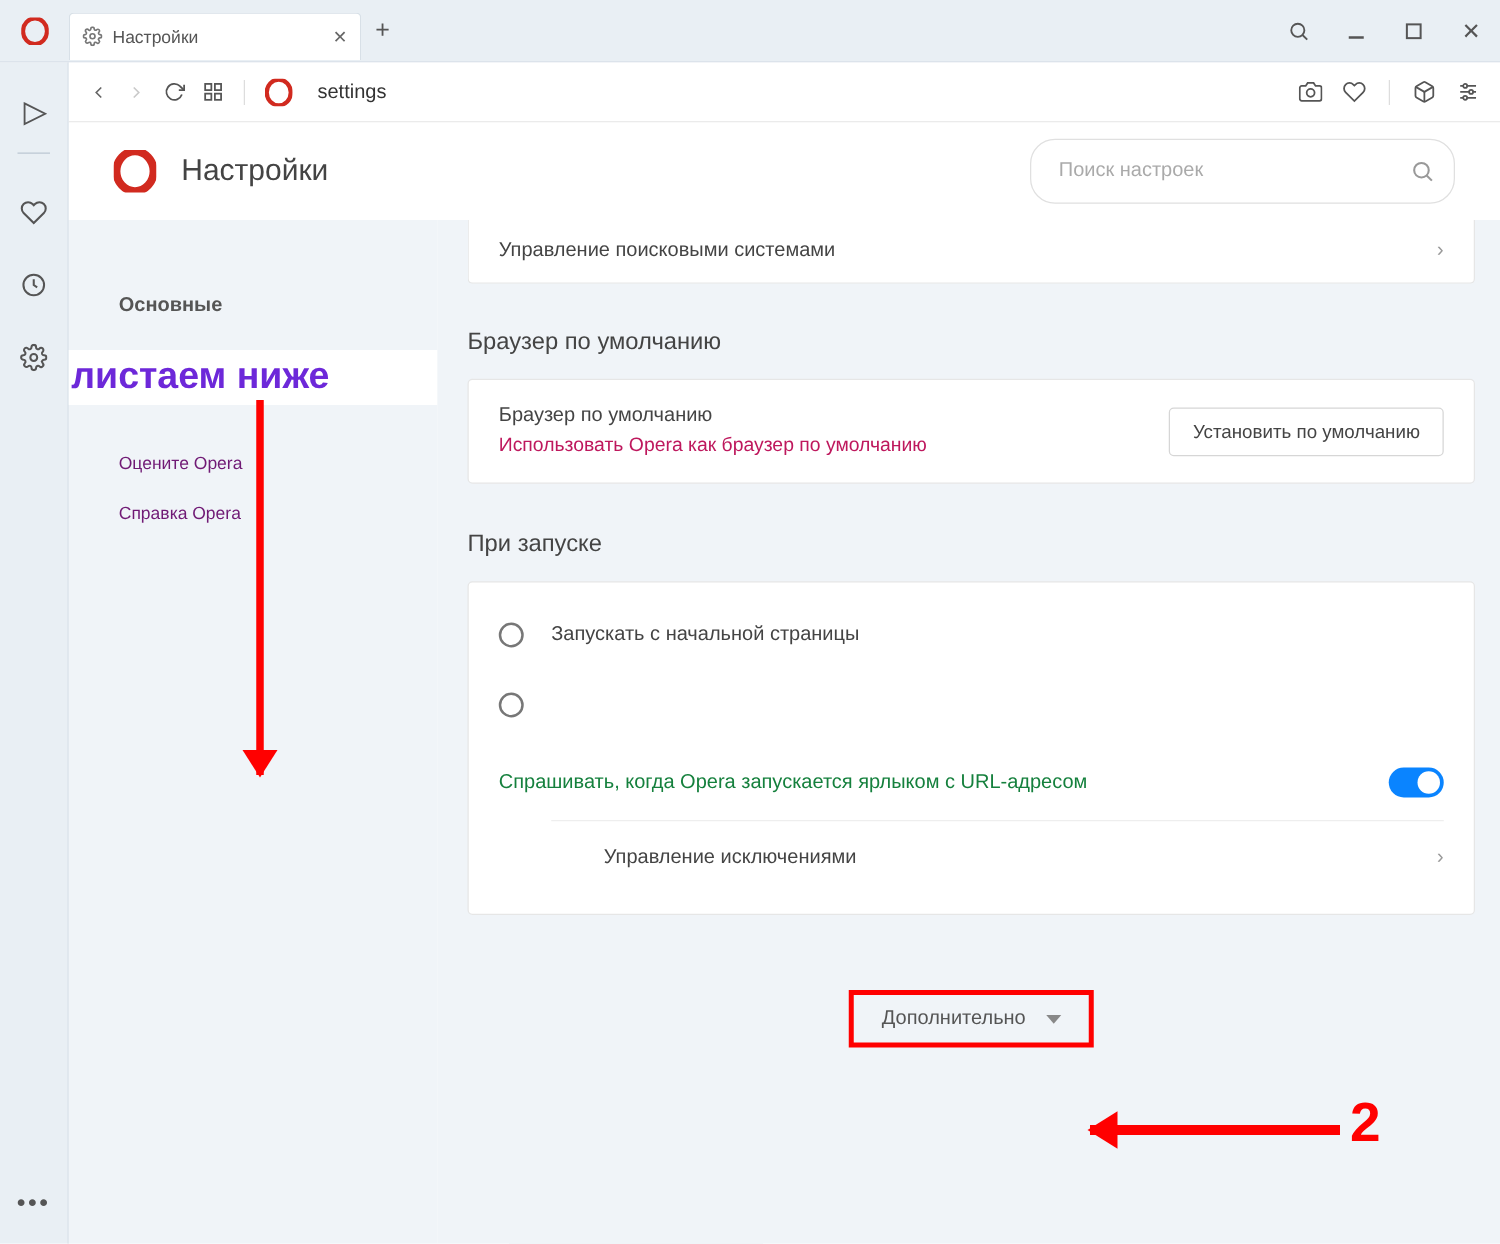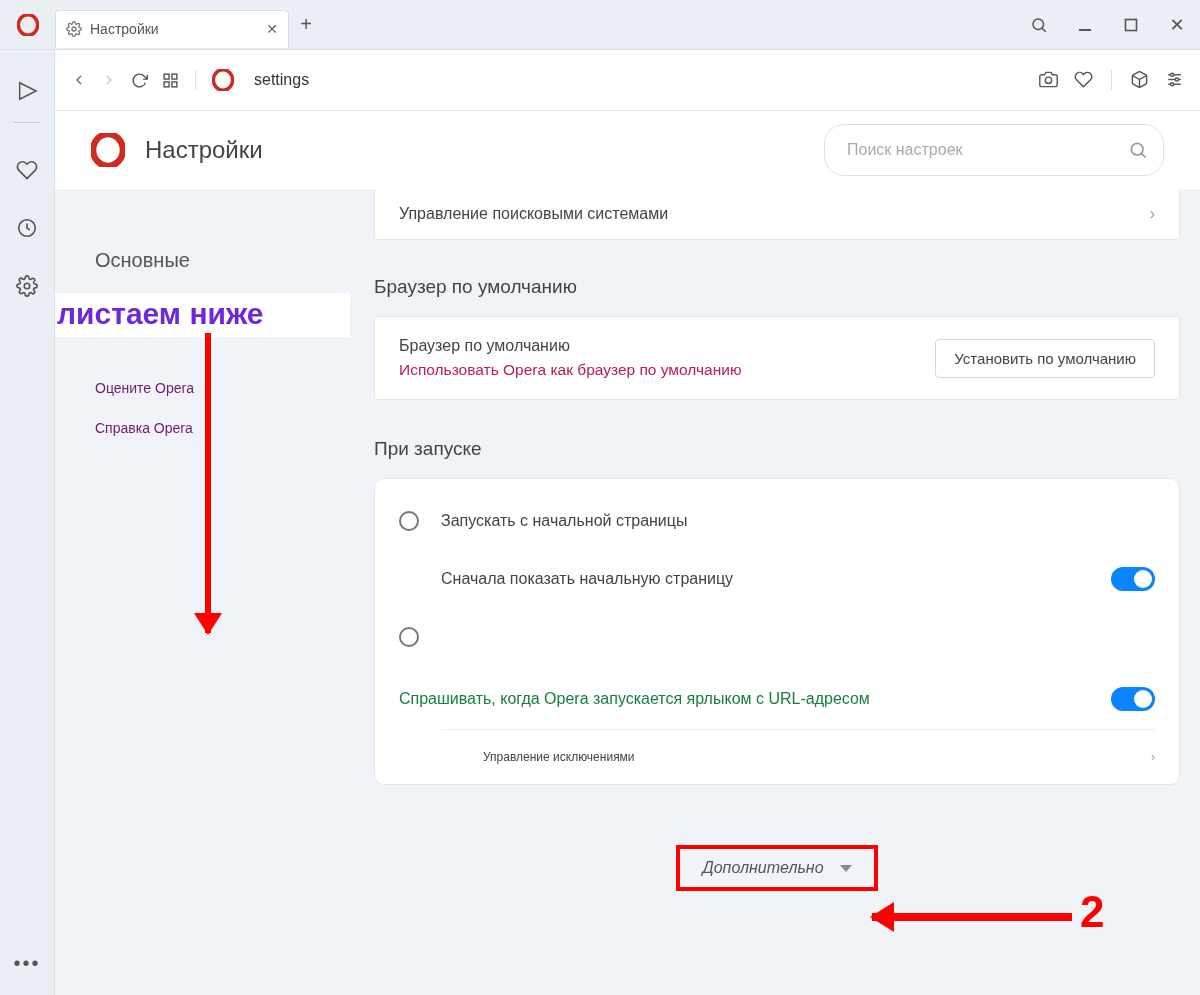--- a/index.html
+++ b/index.html
@@ -15,70 +15,70 @@
   .titlebar .win-btn { width:46px; height:50px; display:flex; align-items:center; justify-content:center; color:#555; font-size:18px; cursor:pointer;}
 
   
   .main-row { display:flex; height:calc(995px - 50px); }
   .left-rail { width:55px; background:#e9eff4; border-right:1px solid #d8e0e7; display:flex; flex-direction:column; align-items:center; padding-top:30px; gap:36px; }
   .left-rail .rail-icon { color:#555; cursor:pointer;}
   .left-rail .rail-bottom { margin-top:auto; margin-bottom:20px; color:#555; font-size:20px; letter-spacing:2px; }
   .left-rail hr { width:26px; border:none; border-top:1px solid #bcc8d2; margin:-16px 0 0 0;}
 
   .content-col { flex:1; display:flex; flex-direction:column; min-width:0;}
-  .addr-bar { height:61px; background:#fff; border-bottom:1px solid #e5e5e5; display:flex; align-items:center; padding:0 16px; gap:14px;}
+  .addr-bar { height:48px; background:#fff; border-bottom:1px solid #e5e5e5; display:flex; align-items:center; padding:0 16px; gap:14px;}
   .addr-bar .nav-ic { color:#666; cursor:pointer;}
   .addr-bar .addr-text { font-size:16px; color:#333; margin-left:6px;}
   .addr-bar .tail { margin-left:auto; display:flex; gap:16px; color:#555;}
   .addr-bar .vsep { width:1px; height:20px; background:#ddd; margin:0 2px;}
 
   .settings-header { height:78px; background:#fff; display:flex; align-items:center; padding:0 36px; gap:20px;}
   .settings-header .title { font-size:24px; font-weight:400; color:#444;}
   .settings-header .search-wrap { margin-left:auto; position:relative;}
   .settings-header input { width:340px; height:52px; border:1px solid #e0e0e0; border-radius:20px; padding:0 44px 0 22px; font-size:16px; color:#333; outline:none;}
   .settings-header input::placeholder{color:#aaa;}
   .settings-header .search-ic { position:absolute; right:16px; top:50%; transform:translateY(-50%); color:#999;}
 
   .settings-body { flex:1; display:flex; min-height:0;}
   .sidebar { width:295px; background:#f0f4f8; padding-top:60px; padding-left:40px; display:flex; flex-direction:column; gap:24px; position:relative;}
-  .sidebar .side-header { font-size:20px; font-weight:400; color:#555;}
+  .sidebar .side-header { font-size:16px; font-weight:700; color:#555;}
   .sidebar a { color:#701a75; font-size:14px; cursor:pointer; width:fit-content;}
 
   .panel { flex:1; background:#f0f4f8; padding:0 20px 40px 24px; overflow:hidden; position:relative;}
 
   .card { background:#fff; border:1px solid #e6e6e6; border-radius:4px; }
   .card.truncated { border-top:none; border-radius:0 0 4px 4px; margin-bottom:36px;}
   .card .row { padding:16px 24px; font-size:16px; color:#444; display:flex; align-items:center;}
   .card .row .chev { margin-left:auto; color:#999;}
 
   .section-title { font-size:19px; color:#444; margin:10px 0 18px 0;}
 
   .browser-card { display:flex; align-items:center; padding:20px 24px;}
   .browser-card .texts { display:flex; flex-direction:column; gap:6px;}
   .browser-card .texts .t1 { font-size:16px; color:#444;}
   .browser-card .texts .t2 { font-size:15.5px; color:#be185d;}
   .browser-card .btn { margin-left:auto; border:1px solid #d6d6d6; background:#fff; border-radius:4px; padding:10px 18px; font-size:15px; color:#444; cursor:pointer;}
 
-  .startup-card { padding:14px 24px 0 24px;border-radius:10px;}
+  .startup-card { padding:14px 24px 16px 24px;}
   .radio-row { display:flex; align-items:center; gap:22px; padding:18px 0; font-size:16px; color:#444;}
   .radio { width:20px; height:20px; border:2px solid #777; border-radius:50%; position:relative; flex:0 0 20px;}
   .radio.checked { border-color:#0a84ff;}
   .radio.checked::after { content:""; position:absolute; inset:3px; background:#0a84ff; border-radius:50%;}
 
   .sub-row { display:flex; align-items:center; padding:18px 0 18px 42px; font-size:16px; color:#444;}
   .toggle { width:44px; height:24px; border-radius:12px; background:#0a84ff; position:relative; margin-left:auto; cursor:pointer;}
   .toggle::after { content:""; position:absolute; width:18px; height:18px; background:#fff; border-radius:50%; top:3px; right:3px;}
 
   .ask-row { display:flex; align-items:center; padding:22px 0 18px 0; font-size:16px; color:#15803d;}
   .divider { border:none; border-top:1px solid #eee; margin-left:42px;}
 
-  .exc-row { display:flex; align-items:flex-end; padding:20px 0 20px 84px; font-size:12px; color:#444;}
+  .exc-row { display:flex; align-items:flex-end; padding:20px 0 20px 84px; font-size:16px; color:#444;}
   .exc-row .chev { margin-left:auto; color:#999;}
 
-  .advanced-wrap { display:flex; justify-content:center; margin-top:60px; position:relative;font-style:italic;}
+  .advanced-wrap { display:flex; justify-content:center; margin-top:60px; position:relative;}
   .advanced-btn { border:4px solid #f00; padding:10px 22px; font-size:16px; color:#555; cursor:pointer; display:flex; align-items:center; gap:16px; background:#f0f4f8;}
   .tri-down { width:0; height:0; border-left:6px solid transparent; border-right:6px solid transparent; border-top:7px solid #888;}
 
   
   .annot1 { position:absolute; top:104px; left:0; right:0; background:#fff; font-size:30px; font-weight:800; color:#6d28d9; padding:4px 14px 6px 2px; white-space:nowrap; text-align:left;}
   .arrow-down { position:absolute; top:144px; left:150px; width:6px; height:300px; background:#f00;}
   .arrow-down::after { content:""; position:absolute; bottom:-2px; left:50%; transform:translateX(-50%); width:0; height:0; border-left:14px solid transparent; border-right:14px solid transparent; border-top:22px solid #f00;}
 
   .arrow-left { position:absolute; top:724px; left:522px; height:8px; width:200px; background:#f00;}
   .arrow-left::before { content:""; position:absolute; left:-2px; top:50%; transform:translateY(-50%); width:0; height:0; border-top:15px solid transparent; border-bottom:15px solid transparent; border-right:24px solid #f00;}
@@ -271,24 +271,20 @@
           </div>
           <button class="btn">Установить по умолчанию</button>
         </div>
 
         <div class="section-title" style="margin-top:38px">При запуске</div>
         <div class="card startup-card">
           <div class="radio-row">
             <span class="radio"></span>
             <span>Запускать с начальной страницы</span>
           </div>
-          <div class="sub-row">
-            <span>Сначала показать начальную страницу</span>
-            <span class="toggle"></span>
-          </div>
           <div class="radio-row">
             <span class="radio"></span>
           </div>
           <div class="ask-row">
             <span>Спрашивать, когда Opera запускается ярлыком с URL-адресом</span>
             <span class="toggle"></span>
           </div>
           <hr class="divider">
           <div class="exc-row">
             <span>Управление исключениями</span>

